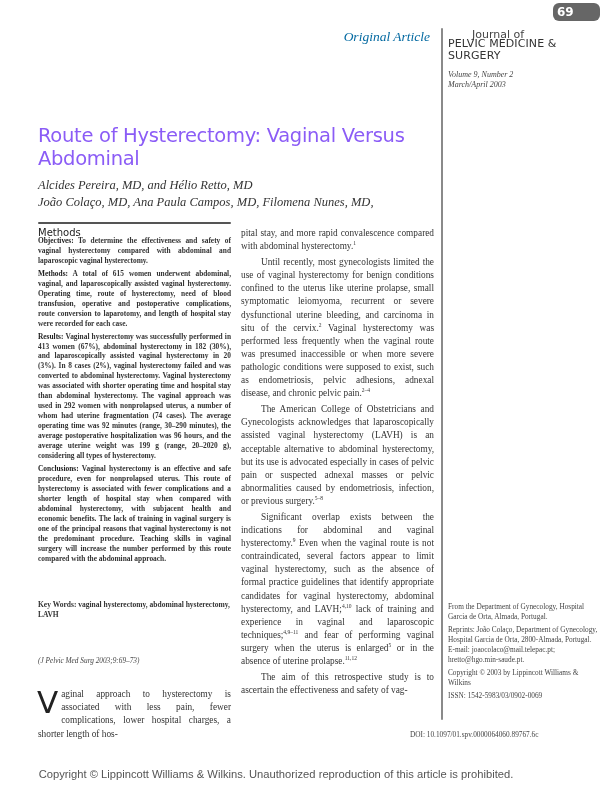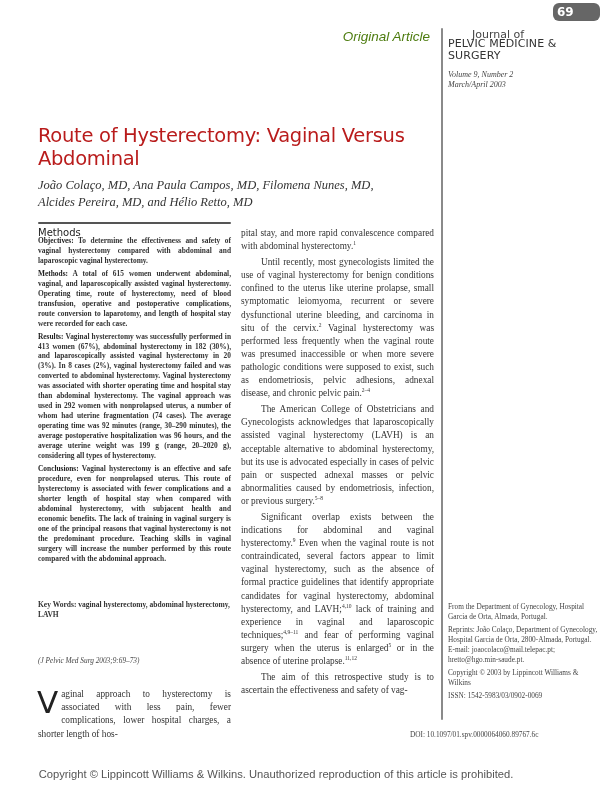--- a/index.html
+++ b/index.html
@@ -1,24 +1,24 @@
 <!DOCTYPE html>
 <html><head>
 <meta charset="utf-8">
 <style>
   html, body { margin: 0; padding: 0; }
   body { width: 600px; height: 797px; background: #ffffff; position: relative; overflow: hidden; font-family: "Liberation Serif", serif; color: #2a2a2a; }
   .abs { position: absolute; border-radius: 6px; }
-  .orig-article { left: 330px; top: 29px; width: 100px; text-align: right; font-family: Liberation Sans, sans-serif; font-style: italic; font-size: 13.5px; color: #4d7c0f; }
+  .orig-article { left: 330px; top: 29px; width: 100px; text-align: right; font-family: Liberation Serif, serif; font-style: italic; font-size: 13.5px; color: #0369a1; }
   .vrule { left: 441px; top: 28px; width: 2px; height: 692px; background: #8a8a8a; }
   .journal-of { left: 472px; top: 28px; font-family: "DejaVu Sans", sans-serif; font-size: 11px; color: #444; }
   .journal-name { left: 448px; top: 38px; font-family: "DejaVu Sans", sans-serif; font-size: 11px; line-height: 12px; color: #333; letter-spacing: 0.1px; }
   .page-num { left: 553px; top: 0px; width: 47px; height: 18px; top: 3px; background: #666666; color: #fff; font-family: "DejaVu Sans", sans-serif; font-weight: bold; font-size: 12px; line-height: 18px; padding-left: 4px; box-sizing: border-box; }
   .vol { left: 448px; top: 70px; font-family: "Liberation Serif", serif; font-style: italic; font-size: 8px; line-height: 10px; color: #444; }
-  .title { left: 38px; top: 124px; width: 400px; font-family: "DejaVu Sans", sans-serif; font-size: 19.5px; line-height: 23px; color: #b91c1c; letter-spacing: -0.3px; }
+  .title { left: 38px; top: 124px; width: 400px; font-family: "DejaVu Sans", sans-serif; font-size: 19.5px; line-height: 23px; color: #8b5cf6; letter-spacing: -0.3px; }
   .authors { left: 38px; top: 177px; width: 380px; font-family: "Liberation Serif", serif; font-style: italic; font-size: 12.5px; line-height: 17px; color: #333; }
   .abs-rule { left: 38px; top: 222px; width: 193px; height: 1.5px; background: #555; }
   .abstract-h { left: 38px; top: 227px; font-family: "DejaVu Sans", sans-serif; font-size: 10px; color: #222; }
   .abstract-body { left: 38px; top: 236px; width: 193px; font-family: "Liberation Serif", serif; font-size: 7.4px; line-height: 9.95px; color: #333; text-align: justify; font-weight: bold; }
   .abstract-body p { margin: 0 0 3px 0; }
   .abstract-body .lbl { font-weight: bold; color: #222; }
   .keywords { left: 38px; top: 600px; width: 193px; font-size: 7.5px; line-height: 10px; font-weight: bold; color: #333; }
   .citation { left: 38px; top: 656px; font-size: 7.3px; font-style: italic; color: #444; }
   .intro { left: 38px; top: 688px; width: 193px; font-size: 9.3px; line-height: 13.2px; color: #333; text-align: justify; }
   .dropcap { float: left; font-family: "DejaVu Sans", sans-serif; font-size: 31px; line-height: 25px; margin: 2px 3px 0 -1px; color: #222; }
@@ -42,22 +42,22 @@
   <div>SURGERY</div>
 </div>
 <div class="abs page-num">69</div>
 <div class="abs vol">
   <div>Volume 9, Number 2</div>
   <div>March/April 2003</div>
 </div>
 
 <div class="abs title">Route of Hysterectomy: Vaginal Versus Abdominal</div>
 <div class="abs authors">
+  <div>Alcides Pereira, MD, and Hélio Retto, MD</div>
   <div>João Colaço, MD, Ana Paula Campos, MD, Filomena Nunes, MD,</div>
-  <div>Alcides Pereira, MD, and Hélio Retto, MD</div>
 </div>
 
 <div class="abs abs-rule"></div>
 <div class="abs abstract-h">Methods</div>
 <div class="abs abstract-body">
   <p><span class="lbl">Objectives:</span> <span>To determine the effectiveness and safety of vaginal hysterectomy compared with abdominal and laparoscopic vaginal hysterectomy.</span></p>
   <p><span class="lbl">Methods:</span> <span>A total of 615 women underwent abdominal, vaginal, and laparoscopically assisted vaginal hysterectomy. Operating time, route of hysterectomy, need of blood transfusion, operative and postoperative complications, route conversion to laparotomy, and length of hospital stay were recorded for each case.</span></p>
   <p><span class="lbl">Results:</span> <span>Vaginal hysterectomy was successfully performed in 413 women (67%), abdominal hysterectomy in 182 (30%), and laparoscopically assisted vaginal hysterectomy in 20 (3%). In 8 cases (2%), vaginal hysterectomy failed and was converted to abdominal hysterectomy. Vaginal hysterectomy was associated with shorter operating time and hospital stay than abdominal hysterectomy. The vaginal approach was used in 292 women with nonprolapsed uterus, a number of whom had uterine fragmentation (74 cases). The average operating time was 92 minutes (range, 30–290 minutes), the average postoperative hospitalization was 96 hours, and the average uterine weight was 199 g (range, 20–2020 g), considering all types of hysterectomy.</span></p>
   <p><span class="lbl">Conclusions:</span> <span>Vaginal hysterectomy is an effective and safe procedure, even for nonprolapsed uterus. This route of hysterectomy is associated with fewer complications and a shorter length of hospital stay when compared with abdominal hysterectomy, with subjacent health and economic benefits. The lack of training in vaginal surgery is one of the principal reasons that vaginal hysterectomy is not the predominant procedure. Teaching skills in vaginal surgery will increase the number performed by this route compared with the abdominal approach.</span></p>
 </div>

